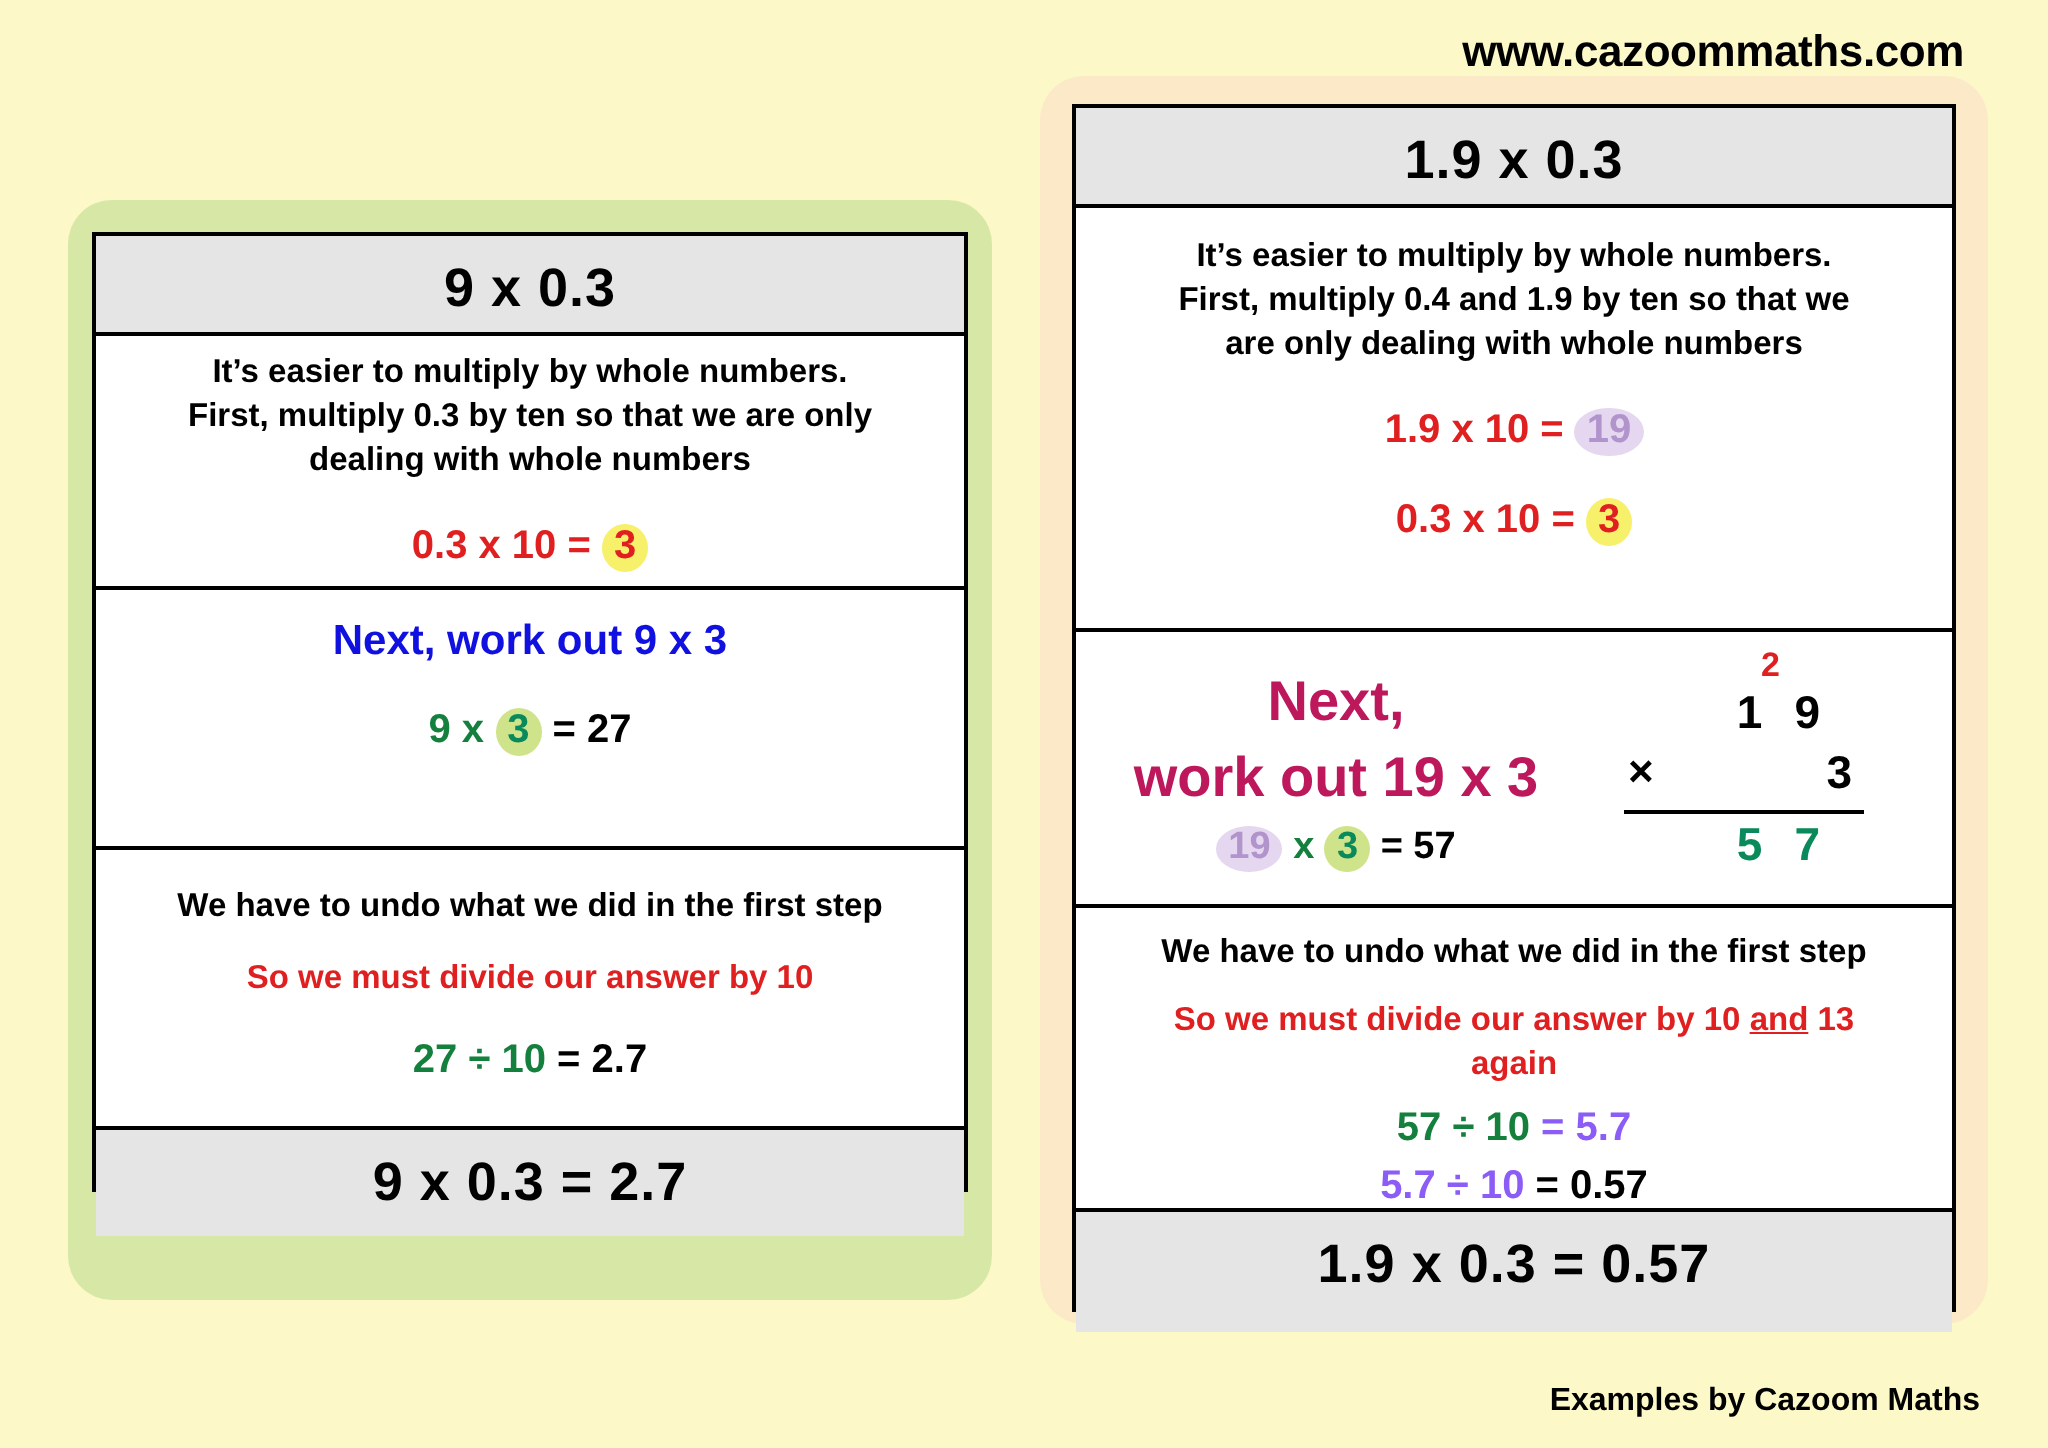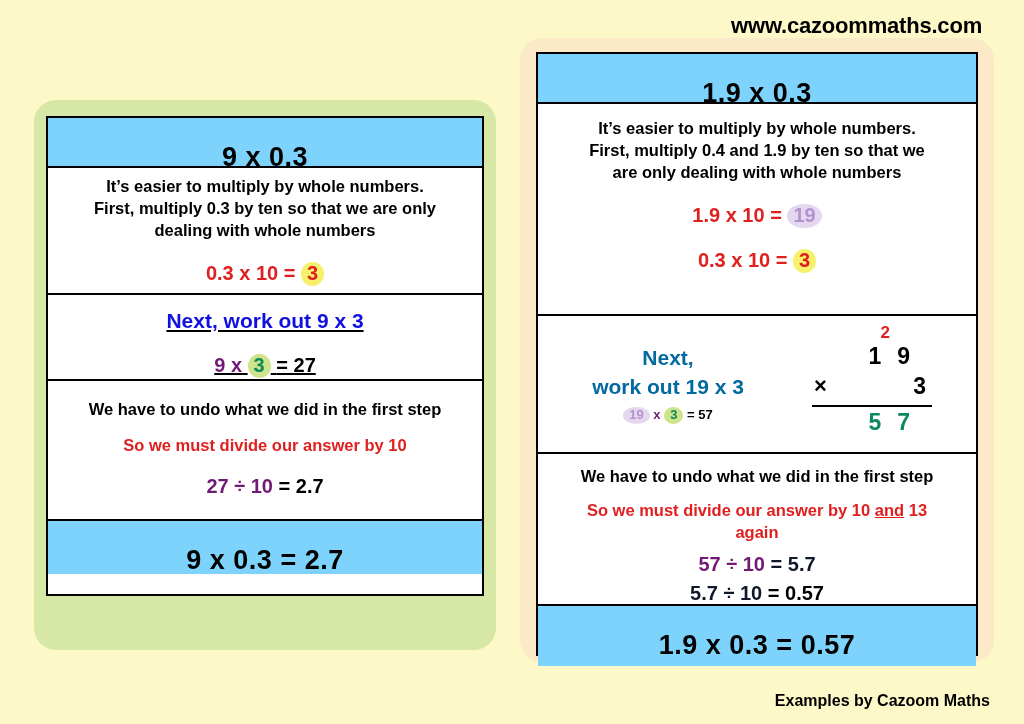--- a/index.html
+++ b/index.html
@@ -92,41 +92,41 @@
   .row {
     box-sizing: border-box;
     border-bottom: 2px solid #000;
     padding: 8px 24px;
     text-align: center;
   }
   .row:last-child {
     border-bottom: none;
   }
   .band {
-    background: #7dd3fc;
+    background: #e5e5e5;
     font-size: 27px;
     font-weight: bold;
     color: #000;
-    padding: 24px 0 11px 0;
+    padding: 11px 0 11px 0;
     letter-spacing: 0.5px;
   }
   .body-text {
     font-size: 16.5px;
     font-weight: bold;
     color: #000;
     line-height: 1.32;
   }
   .red {
     color: #e02020;
   }
   .green {
-    color: #701a75;
+    color: #15803d;
   }
   .purple {
-    color: #0f172a;
+    color: #8b5cf6;
   }
   .black {
     color: #000;
   }
   .hl {
     display: inline-block;
     border-radius: 50%;
     padding: 1px 6px 2px 6px;
     line-height: 1.05;
   }
@@ -141,33 +141,33 @@
   .hl-lilac {
     background: #e4d7ef;
     color: #b294cd;
   }
   .step-line {
     font-size: 20px;
     font-weight: bold;
     margin-top: 21px;
   }
   .step-line-sm {
-    font-size: 13px;
+    font-size: 19px;
     font-weight: bold;
     margin-top: 6px;
   }
   .next-blue {
     font-size: 21px;
     font-weight: bold;
     color: #1010e0;
   }
   
   .l-row1 { height: 50px; }
   .l-row2 { height: 127px; }
-  .l-row3 { height: 86px; text-decoration: underline; }
+  .l-row3 { height: 130px; }
   .l-row4 { height: 140px; }
   .l-row5 { height: 53px; }
 
   
   .r-row1 { height: 50px; }
   .r-row2 { height: 212px; }
   .r-row3 { height: 138px; }
   .r-row4 { height: 152px; }
   .r-row5 { height: 60px; }
 
@@ -177,23 +177,23 @@
     align-items: center;
     height: 100%;
     padding: 0 6px;
     box-sizing: border-box;
   }
   .vert-left {
     flex: 0 0 248px;
     text-align: center;
   }
   .vert-left .nx {
-    font-size: 21px;
-    font-weight: bold;
-    color: #0369a1;
+    font-size: 28px;
+    font-weight: bold;
+    color: #be185d;
     line-height: 1.35;
   }
   .vert-right {
     flex: 1;
     position: relative;
     height: 118px;
   }
   .vsum {
     position: absolute;
     right: 38px;

